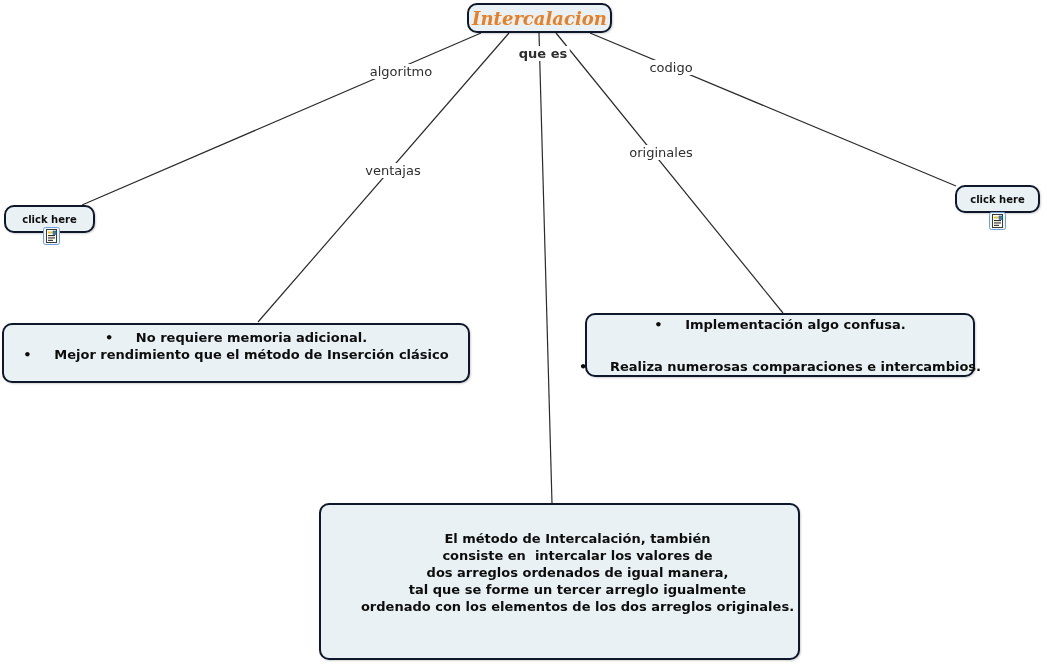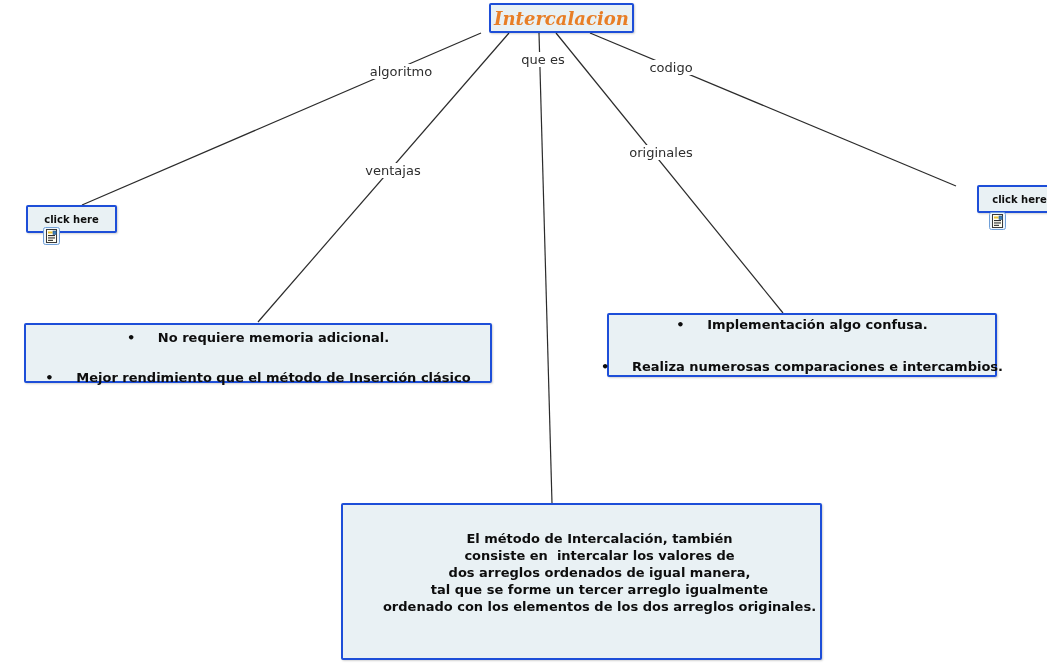--- a/index.html
+++ b/index.html
@@ -22,29 +22,28 @@
     height: 664px;
   }
   svg.links line {
     stroke: #2b2b2b;
     stroke-width: 1.2;
   }
   .node {
     position: absolute;
     box-sizing: border-box;
     background: #e9f1f4;
-    border: 2px solid #1d4ed8;
-    border-radius: 2px;
+    border: 2px solid #0f172a;
+    border-radius: 10px;
     box-shadow: 1px 1px 2px rgba(0,0,0,0.18);
     display: flex;
     align-items: center;
     justify-content: center;
     text-align: center;
     color: #0d0d0d;
-    margin-left: 22px;
   }
   .title-node {
     left: 467px; top: 3px;
     width: 145px; height: 30px;
     font-family: "DejaVu Serif", "Liberation Serif", serif;
     font-style: italic;
     font-weight: bold;
     font-size: 18px;
     color: #e87e26;
   }
@@ -55,21 +54,21 @@
   .click-node.left  { left: 4px;   top: 205px; width: 91px; height: 28px; }
   .click-node.right { left: 955px; top: 185px; width: 85px; height: 28px; }
   .text-box {
     flex-direction: column;
     font-weight: bold;
     font-size: 13px;
     line-height: 17px;
     justify-content: flex-start;
   }
   .text-box .line { white-space: pre; }
-  .ventajas-box    { left: 2px;   top: 323px; width: 468px; height: 60px;  padding-top: 4px; gap: 23px; }
+  .ventajas-box    { left: 2px;   top: 323px; width: 468px; height: 60px;  padding-top: 4px; }
   .desventajas-box { left: 585px; top: 313px; width: 390px; height: 64px;  padding-top: 1px; justify-content: space-between; }
   .quees-box       { left: 319px; top: 503px; width: 481px; height: 157px; padding-top: 25px; padding-left: 36px; }
   .link-label {
     position: absolute;
     transform: translateX(-50%);
     background: #ffffff;
     padding: 0 3px;
     font-size: 13px;
     color: #2e2e2e;
     white-space: nowrap;
@@ -94,21 +93,21 @@
     <line x1="539" y1="33" x2="552" y2="503"></line>
     <line x1="556" y1="33" x2="783" y2="313"></line>
     <line x1="590" y1="33" x2="956" y2="186"></line>
   </svg>
 
   <div class="node title-node">
     <span>Intercalacion</span>
   </div>
 
   <span class="link-label" style="left:371px; top:64px;margin-left:30px;">algoritmo</span>
-  <span class="link-label" style="left:543px; top:52px;">que es</span>
+  <span class="link-label" style="left:543px; top:46px;font-weight:bold;">que es</span>
   <span class="link-label" style="left:671px; top:60px;">codigo</span>
   <span class="link-label" style="left:393px; top:163px;">ventajas</span>
   <span class="link-label" style="left:661px; top:145px;">originales</span>
 
   <div class="node click-node left">
     <span>click here</span>
   </div>
   <svg class="resource-icon left" viewBox="0 0 17 18">
     <rect x="0.5" y="0.5" width="16" height="17" rx="2" fill="#eef6fc" stroke="#6f9fd8"></rect>
     <rect x="3.5" y="2.5" width="10" height="13" fill="#fffef2" stroke="#3a3a3a" stroke-width="1"></rect>

